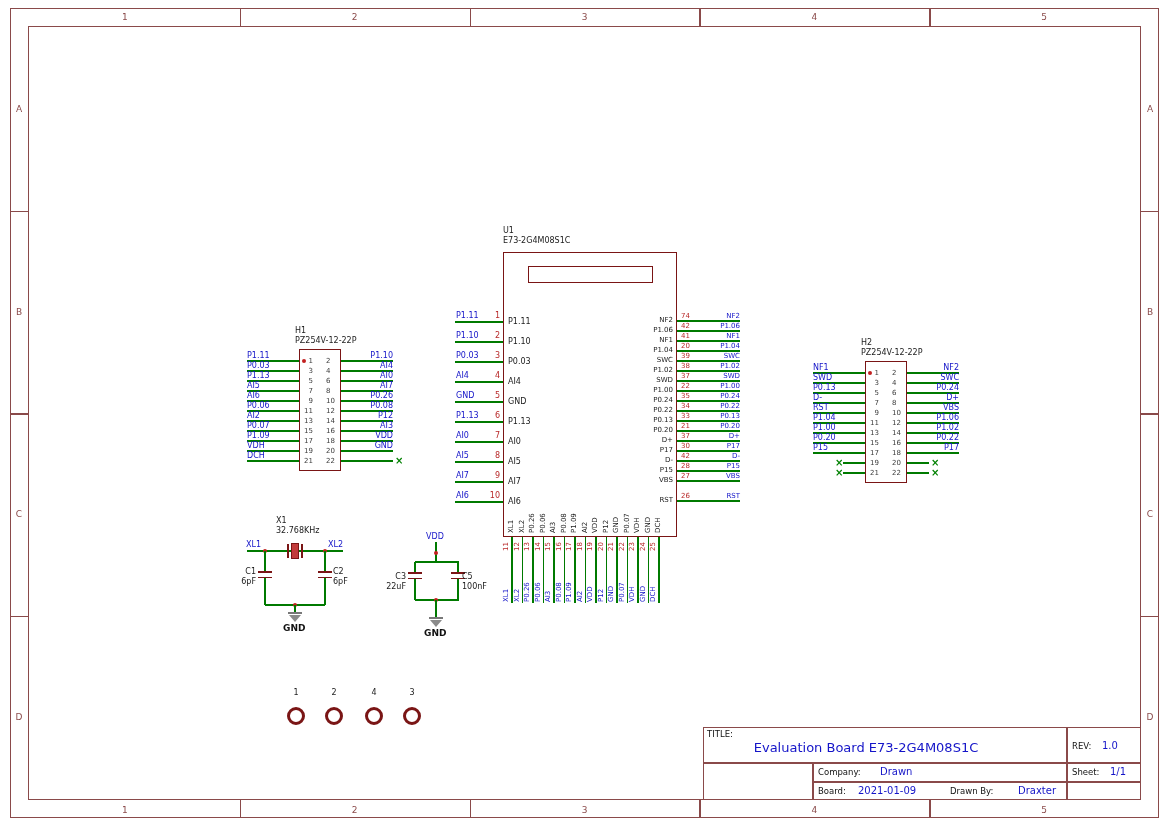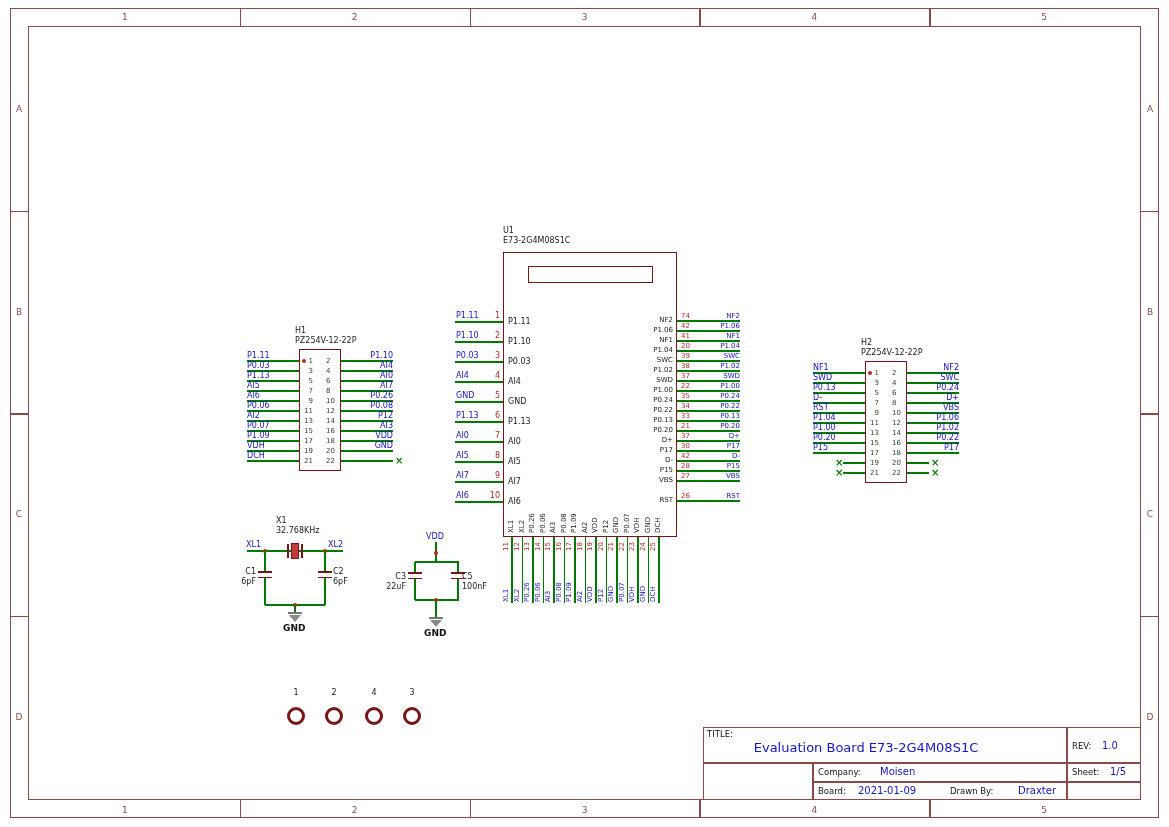--- a/index.html
+++ b/index.html
@@ -55,23 +55,23 @@
   <div class="tb-line" style="left:1066px;top:727px;width:1.5px;height:73px"></div>
   <div class="tb-line" style="left:703px;top:762px;width:438px;height:1.5px"></div>
   <div class="tb-line" style="left:812px;top:781px;width:329px;height:1.5px"></div>
   <div class="tb-line" style="left:812px;top:762px;width:1.5px;height:38px"></div>
 
   <span class="tb-label" style="left:707px;top:730px">TITLE:</span>
   <span class="tb-title" style="left:703px;top:741px;width:326px">Evaluation Board E73-2G4M08S1C</span>
   <span class="tb-label" style="left:1072px;top:742px">REV:</span>
   <span class="tb-value" style="left:1102px;top:741px">1.0</span>
   <span class="tb-label" style="left:818px;top:768px">Company:</span>
-  <span class="tb-value" style="left:880px;top:767px">Moisen</span>
+  <span class="tb-value" style="left:880px;top:767px">Drawn</span>
   <span class="tb-label" style="left:1072px;top:768px">Sheet:</span>
-  <span class="tb-value" style="left:1110px;top:767px">1/5</span>
+  <span class="tb-value" style="left:1110px;top:767px">1/1</span>
   <span class="tb-label" style="left:818px;top:787px">Board:</span>
   <span class="tb-value" style="left:858px;top:786px">2021-01-09</span>
   <span class="tb-label" style="left:950px;top:787px">Drawn By:</span>
   <span class="tb-value" style="left:1018px;top:786px">Draxter</span>
 <div class="frame-num" style="left: 10px; top: 9px; width: 229.8px; height: 15px;">1</div>
     <div class="frame-num" style="left: 10px; top: 802px; width: 229.8px; height: 15px;">1</div>
     <div class="frame-num" style="left: 239.8px; top: 9px; width: 229.8px; height: 15px;">2</div>
     <div class="frame-num" style="left: 239.8px; top: 802px; width: 229.8px; height: 15px;">2</div>
     <div class="frame-line" style="left: 239.8px; top: 8px; width: 1.5px; height: 18px;"></div>
     <div class="frame-line" style="left: 239.8px; top: 800px; width: 1.5px; height: 18px;"></div>

